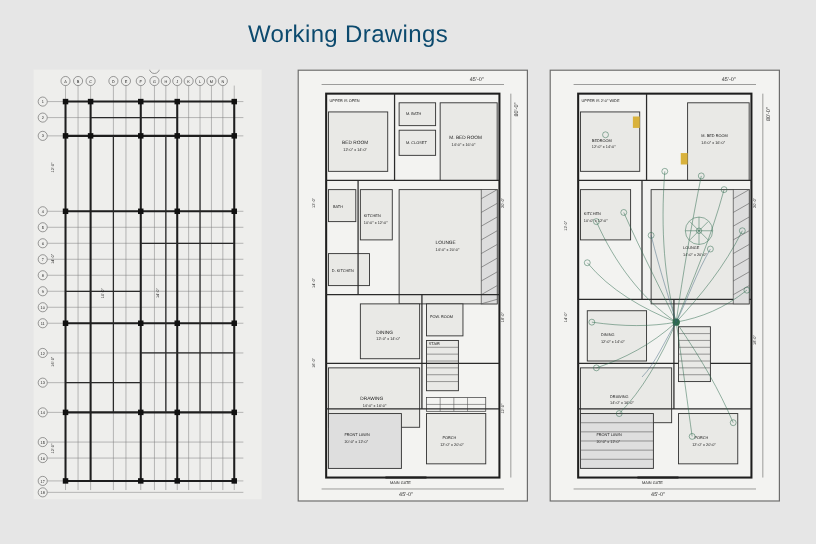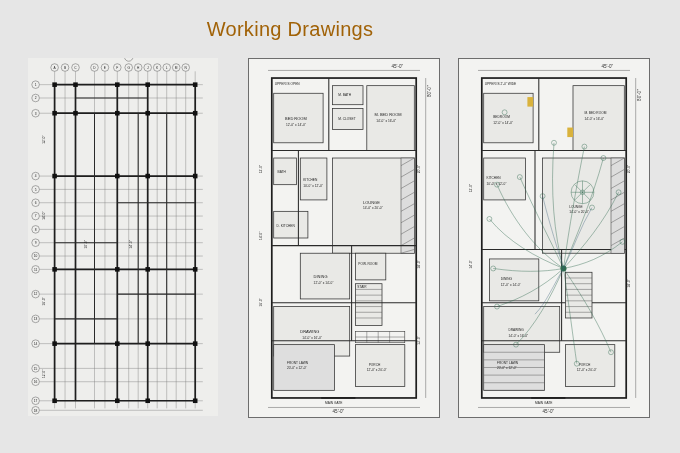--- a/index.html
+++ b/index.html
@@ -6,21 +6,21 @@
   body{
     width:680px;height:453px;
     background:#e6e6e6;
     font-family:"Liberation Sans", sans-serif;
     overflow:hidden;
     position:relative;
   }
   #title{
     position:absolute;top:18px;left:0;width:580px;
     text-align:center;
-    font-size:20px;color:#a16207;
+    font-size:20px;color:#0c4a6e;
     letter-spacing:.3px;
   }
   .sheet{
     position:absolute;
     background:#f3f3f1;
     border:1px solid #6d6d6d;
     overflow:hidden;
   }
   
   #sheet-structural{left:28px;top:58px;width:190px;height:358px;background:#eeeeec;border:none;}

